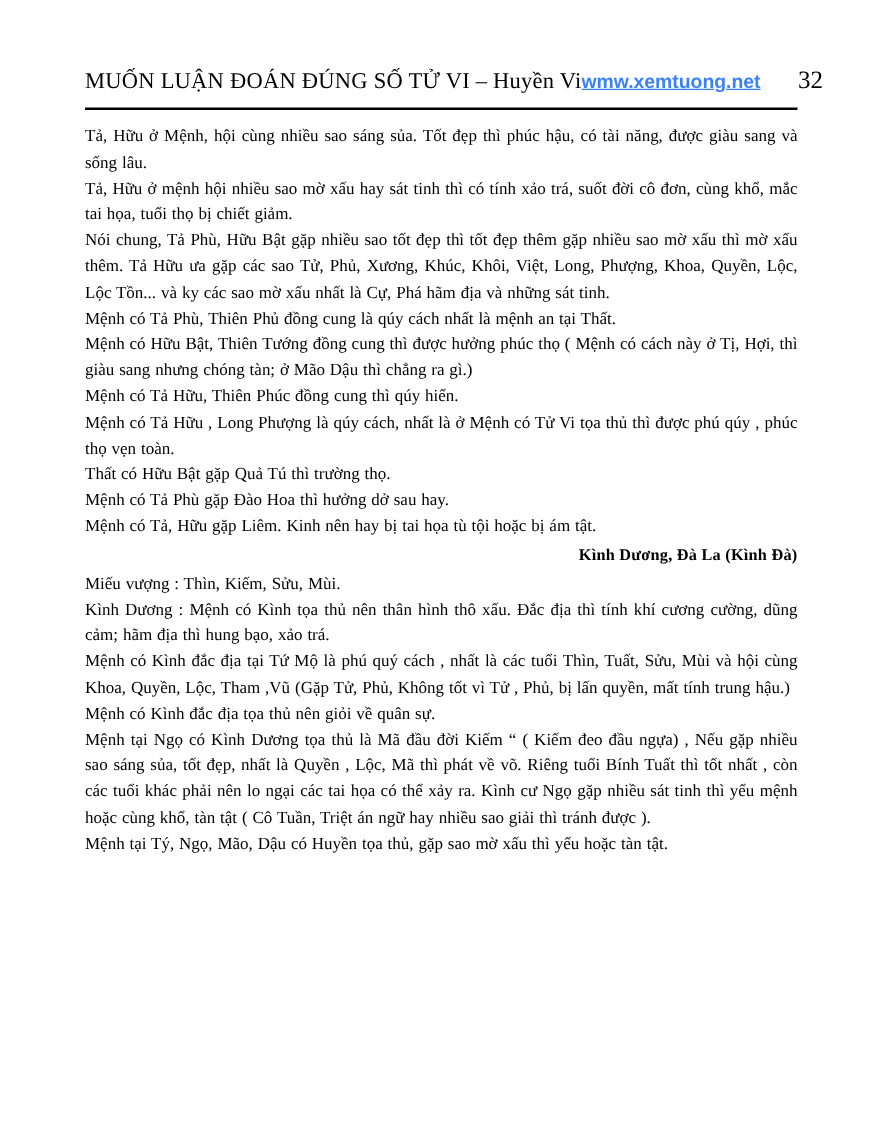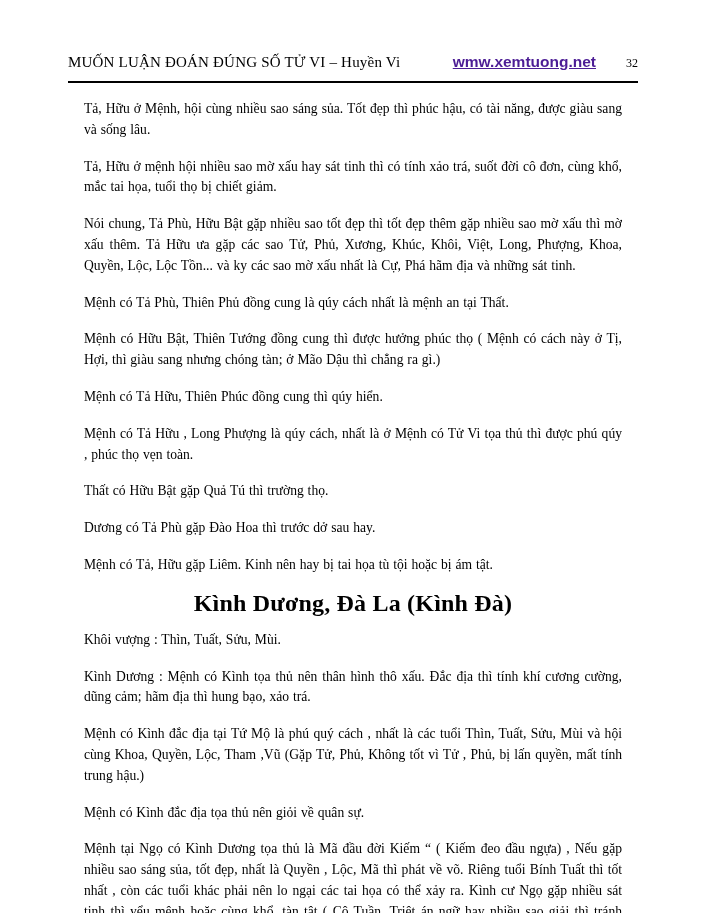--- a/index.html
+++ b/index.html
@@ -16,57 +16,57 @@
   .inner{
     padding:22px 67px 0 68px;
     box-sizing:border-box;
   }
   .header{
     display:flex;
     align-items:baseline;
     white-space:nowrap;
   }
   .header-title{
-    font-size:15px;
+    font-size:18px;
     letter-spacing:0.2px;
     margin-top:32px;
   }
   .header-link{
     margin-left:auto;
     font-family:"Liberation Sans", sans-serif;
     font-weight:bold;
     font-size:15.5px;
-    color:#4c1d95;
+    color:#3b82f6;
     text-decoration:underline;
     cursor:pointer;
   }
   .page-num{
-    font-size:12px;
+    font-size:20px;
     margin-left:30px;
   }
   .rule{
     border:none;
     border-top:2px solid #000000;
     margin:10px 0 0 0;
   }
   .body-text{
     margin-top:11px;
     font-size:13.6px;
     line-height:20.8px;
     text-align:justify;
   }
   .body-text p{
-    margin:16px;
+    margin:0;
     word-spacing:0.5px;
   }
   .section-heading{
-    font-size:24px;
+    font-size:13px;
     font-weight:bold;
-    margin:15px 0 2px 0;
-    text-align:center;
+    margin:1px 0 2px 0;
+    text-align:right;
     line-height:22px;
     letter-spacing:0.2px;
   }
 </style>
 </head>
 <body>
 
 <div class="page">
   <div class="inner">
     <div class="header">
@@ -79,26 +79,26 @@
     <div class="body-text">
       <div>
           <p>Tả, Hữu ở Mệnh, hội cùng nhiều sao sáng sủa. Tốt đẹp thì phúc hậu, có tài năng, được giàu sang và sống lâu.</p>
           <p>Tả, Hữu ở mệnh hội nhiều sao mờ xấu hay sát tinh thì có tính xảo trá, suốt đời cô đơn, cùng khổ, mắc tai họa, tuổi thọ bị chiết giảm.</p>
           <p>Nói chung, Tả Phù, Hữu Bật gặp nhiều sao tốt đẹp thì tốt đẹp thêm gặp nhiều sao mờ xấu thì mờ xấu thêm. Tả Hữu ưa gặp các sao Tử, Phủ, Xương, Khúc, Khôi, Việt, Long, Phượng, Khoa, Quyền, Lộc, Lộc Tồn... và ky các sao mờ xấu nhất là Cự, Phá hãm địa và những sát tinh.</p>
           <p>Mệnh có Tả Phù, Thiên Phủ đồng cung là qúy cách nhất là mệnh an tại Thất.</p>
           <p>Mệnh có Hữu Bật, Thiên Tướng đồng cung thì được hưởng phúc thọ ( Mệnh có cách này ở Tị, Hợi, thì giàu sang nhưng chóng tàn; ở Mão Dậu thì chẳng ra gì.)</p>
           <p>Mệnh có Tả Hữu, Thiên Phúc đồng cung thì qúy hiển.</p>
           <p>Mệnh có Tả Hữu , Long Phượng là qúy cách, nhất là ở Mệnh có Tử Vi tọa thủ thì được phú qúy , phúc thọ vẹn toàn.</p>
           <p>Thất có Hữu Bật gặp Quả Tú thì trường thọ.</p>
-          <p>Dương có Tả Phù gặp Đào Hoa thì trước dở sau hay.</p>
+          <p>Mệnh có Tả Phù gặp Đào Hoa thì hưởng dở sau hay.</p>
           <p>Mệnh có Tả, Hữu gặp Liêm. Kinh nên hay bị tai họa tù tội hoặc bị ám tật.</p>
         </div>
       <h2 class="section-heading">Kình Dương, Đà La  (Kình Đà)</h2>
       <div>
-          <p>Khôi vượng : Thìn, Tuất, Sửu, Mùi.</p>
+          <p>Miếu vượng : Thìn, Kiếm, Sửu, Mùi.</p>
           <p>Kình Dương :  Mệnh có Kình tọa thủ nên thân hình thô xấu. Đắc địa thì tính khí cương cường, dũng cảm; hãm địa thì hung bạo, xảo trá.</p>
           <p>Mệnh có Kình đắc địa tại Tứ Mộ là phú quý cách , nhất là các tuổi Thìn, Tuất, Sửu, Mùi và hội cùng Khoa, Quyền, Lộc, Tham ,Vũ (Gặp Tử, Phủ, Không tốt vì Tử , Phủ, bị lấn quyền, mất tính trung hậu.)</p>
           <p>Mệnh có Kình đắc địa tọa thủ nên giỏi về quân sự.</p>
           <p>Mệnh tại Ngọ có Kình Dương tọa thủ là Mã đầu đời Kiếm “ ( Kiếm đeo đầu ngựa) , Nếu gặp nhiều sao sáng sủa, tốt đẹp, nhất là Quyền , Lộc, Mã  thì  phát về võ. Riêng tuổi Bính Tuất thì tốt nhất , còn các tuổi khác phải nên lo ngại các tai họa có thể xảy ra. Kình cư Ngọ  gặp nhiều sát tinh thì yểu mệnh hoặc cùng khổ, tàn tật ( Cô Tuần, Triệt án ngữ hay nhiều sao giải thì tránh được ).</p>
           <p>Mệnh tại Tý, Ngọ, Mão, Dậu có Huyền tọa thủ, gặp sao mờ xấu thì  yểu hoặc tàn tật.</p>
         </div>
     </div>
   </div>
 </div>
 

